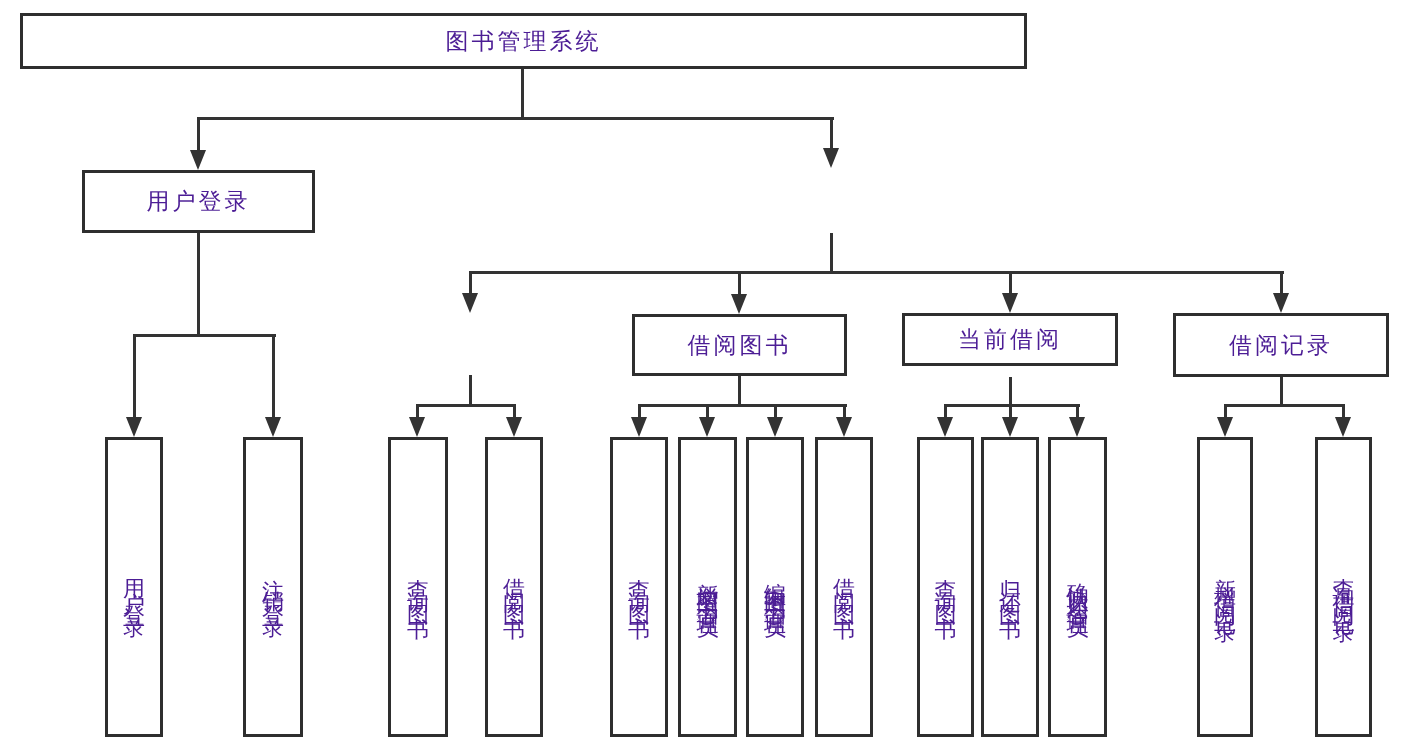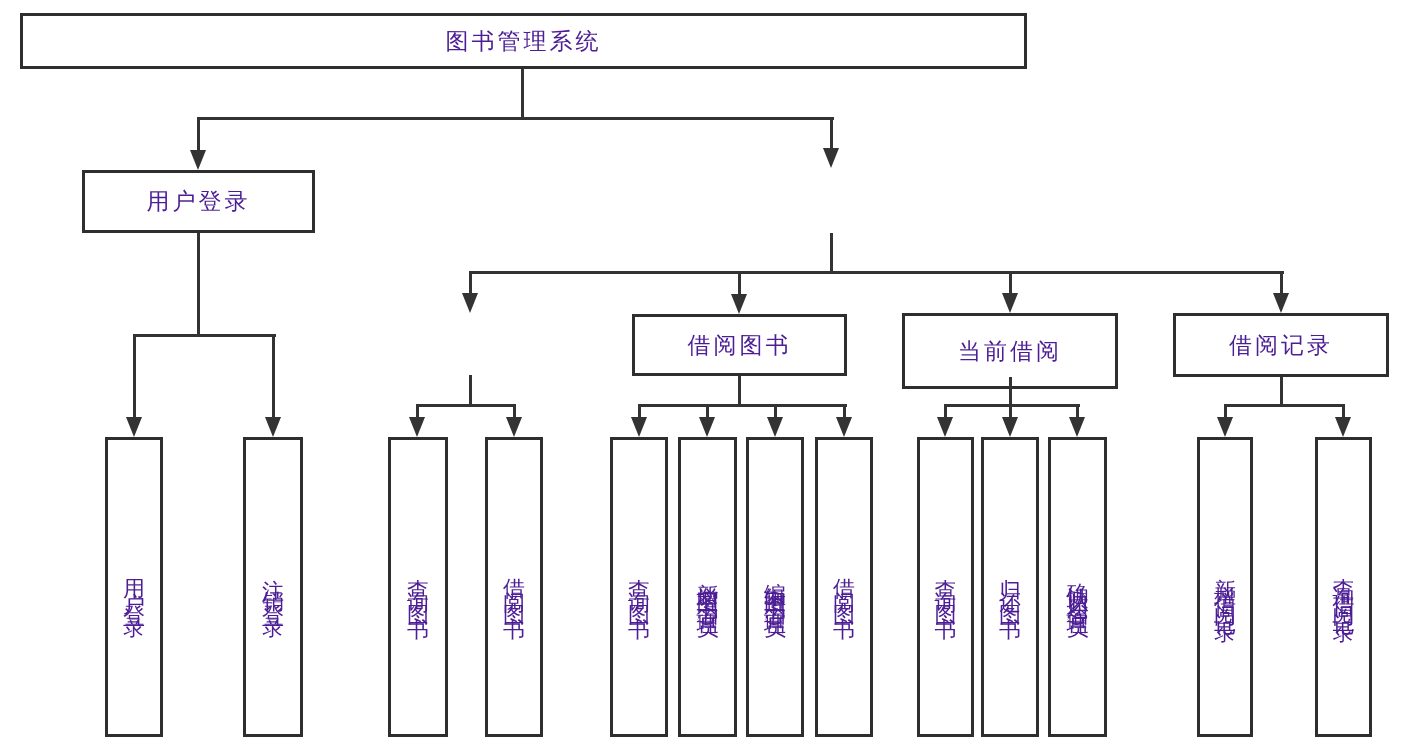--- a/index.html
+++ b/index.html
@@ -84,21 +84,21 @@
   <div class="line" style="left:1009px; top:271px; width:3px;   height:23px;"></div>
   <div class="line" style="left:1280px; top:271px; width:3px;   height:23px;"></div>
   <div class="arrow" style="left:462px;  top:293px;"></div>
   <div class="arrow" style="left:731px;  top:294px;"></div>
   <div class="arrow" style="left:1002px; top:293px;"></div>
   <div class="arrow" style="left:1273px; top:293px;"></div>
 
   <div class="box hbox" style="left:632px; top:314px; width:215px; height:62px;">
     <span>借阅图书</span>
   </div>
-  <div class="box hbox" style="left:902px; top:313px; width:216px; height:76px;">
+  <div class="box hbox" style="left:902px; top:313px; width:216px; height:53px;">
     <span>当前借阅</span>
   </div>
   <div class="box hbox" style="left:1173px; top:313px; width:216px; height:64px;">
     <span>借阅记录</span>
   </div>
 
   <div class="line" style="left:469px; top:375px; width:3px;   height:31px;"></div>
   <div class="line" style="left:416px; top:404px; width:100px; height:3px;"></div>
   <div class="line" style="left:416px; top:404px; width:3px;   height:14px;"></div>
   <div class="line" style="left:513px; top:404px; width:3px;   height:14px;"></div>

